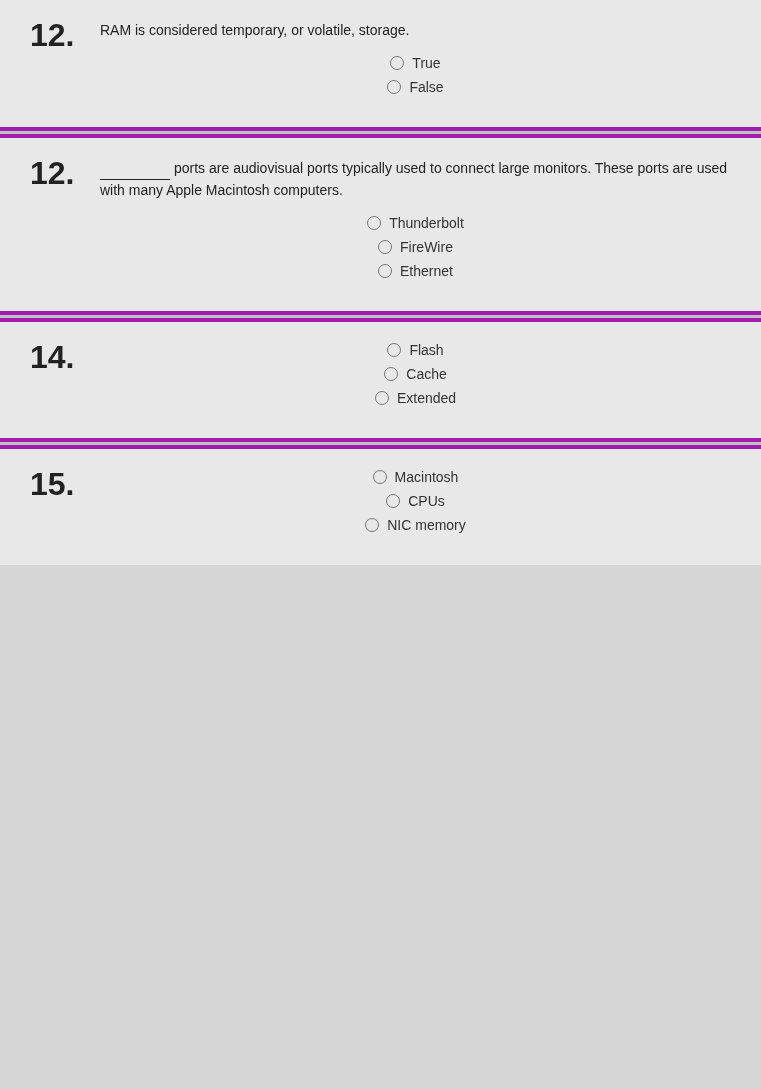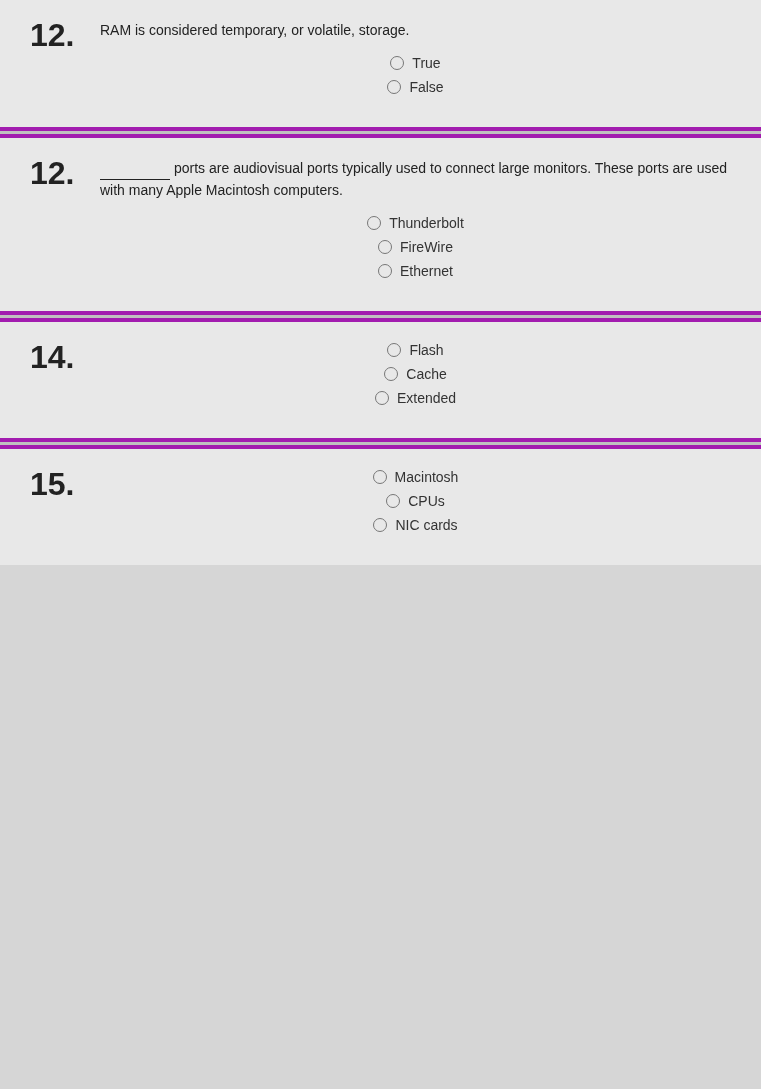--- a/index.html
+++ b/index.html
@@ -171,18 +171,18 @@
         <li class="option-item">
           <span class="radio-circle"></span>
           <span class="option-label">Macintosh</span>
         </li>
         <li class="option-item">
           <span class="radio-circle"></span>
           <span class="option-label">CPUs</span>
         </li>
         <li class="option-item">
           <span class="radio-circle"></span>
-          <span class="option-label">NIC cards</span>
+          <span class="option-label">NIC memory</span>
         </li>
       </ul>
     </div>
   </div>
 </div>
 
 </body></html>

